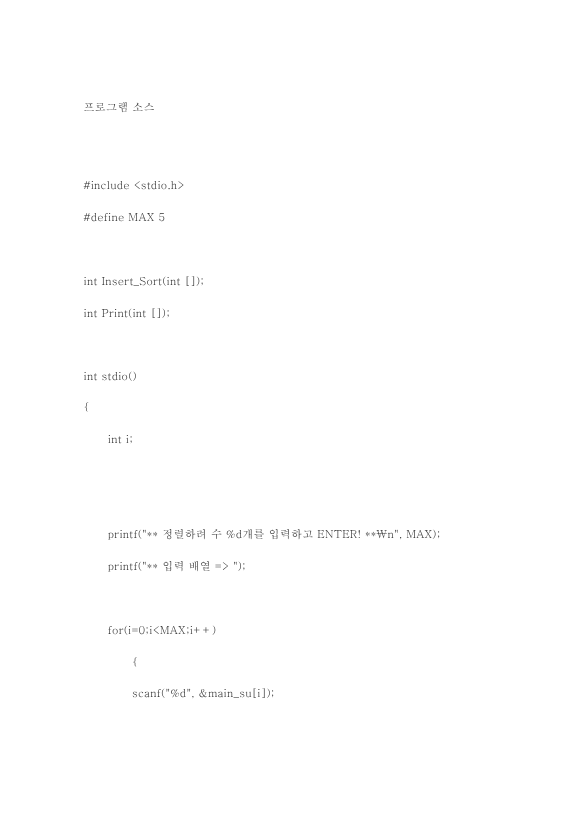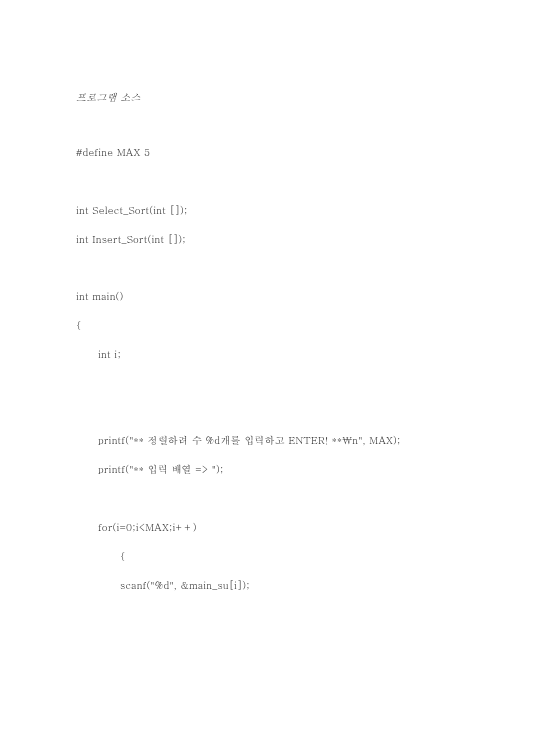--- a/index.html
+++ b/index.html
@@ -13,45 +13,45 @@
       background: #ffffff;
       font-family: "Batang", "Gulim", serif;
       font-size: 10px;
       color: #333333;
       padding: 90px 76px 60px 76px;
       line-height: 1.45;
       letter-spacing: 0.2px;
     }
     .title {
       font-size: 10px;
-      margin-bottom: 12px;
-      font-style: italic;
+      margin-bottom: 28px;
     }
     .code-block {
       white-space: pre;
       font-family: "Batang", "Gulim", serif;
     }
     .indent1 { padding-left: 22px; }
     .indent2 { padding-left: 44px; }
     .blank { height: 14px; }
   </style>
 </head>
 <body>
 
 <div class="title">프로그램 소스</div>
 
 <div class="blank"></div>
 
 <div class="code-block">
+<div>#include &lt;stdio.h&gt;</div>
 <div>#define MAX 5</div>
 <div class="blank"></div>
-<div>int Select_Sort(int []);</div>
 <div>int Insert_Sort(int []);</div>
+<div>int Print(int []);</div>
 <div class="blank"></div>
-<div>int main()</div>
+<div>int stdio()</div>
 <div>{</div>
 <div class="indent1">int i;</div>
 <div class="blank"></div>
 <div class="blank"></div>
 <div class="indent1">printf("** 정렬하려 수 %d개를 입력하고 ENTER! **\n", MAX);</div>
 <div class="indent1">printf("** 입력 배열 =&gt; ");</div>
 <div class="blank"></div>
 <div class="indent1">for(i=0;i&lt;MAX;i++)</div>
 <div class="indent2">{</div>
 <div class="indent2">scanf("%d", &amp;main_su[i]);</div>

